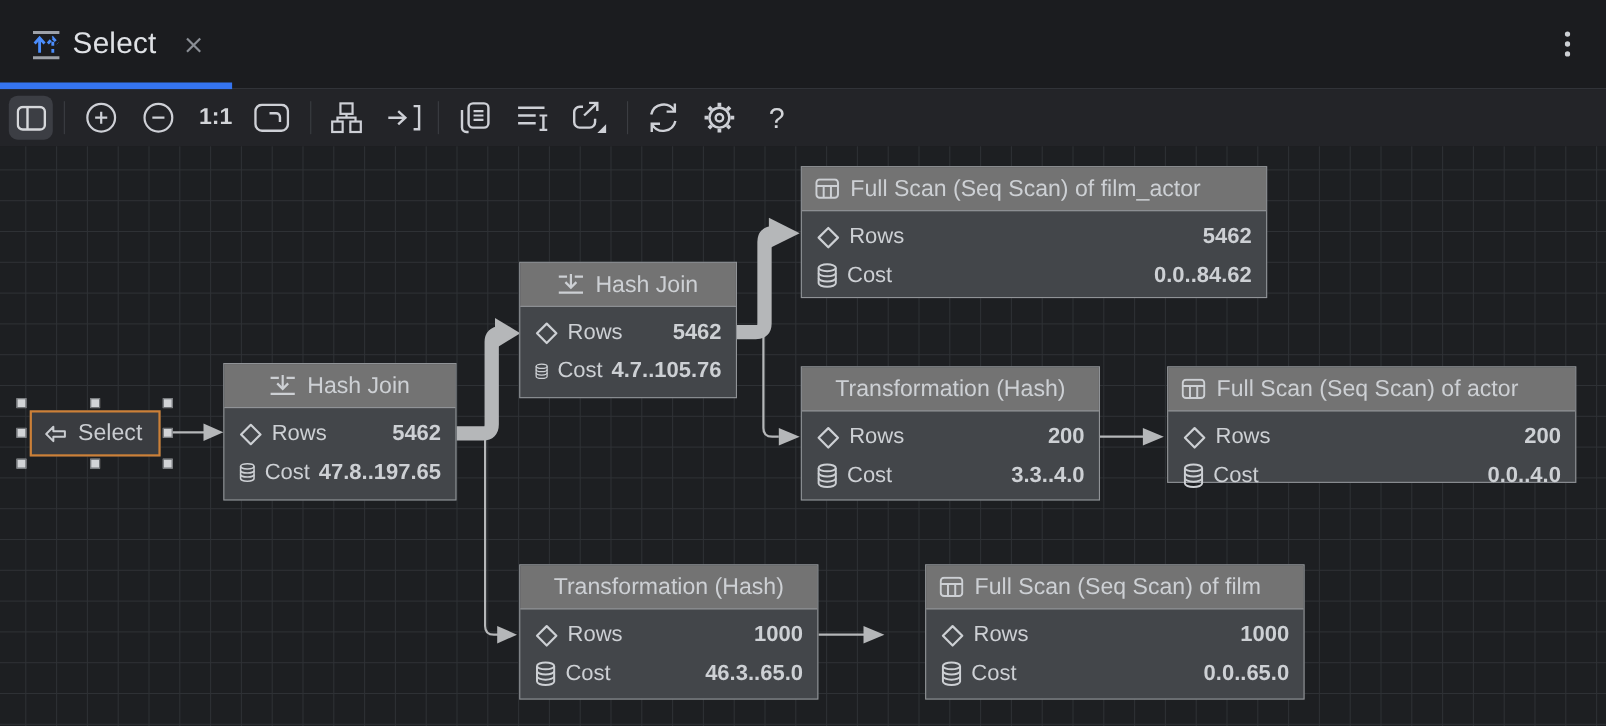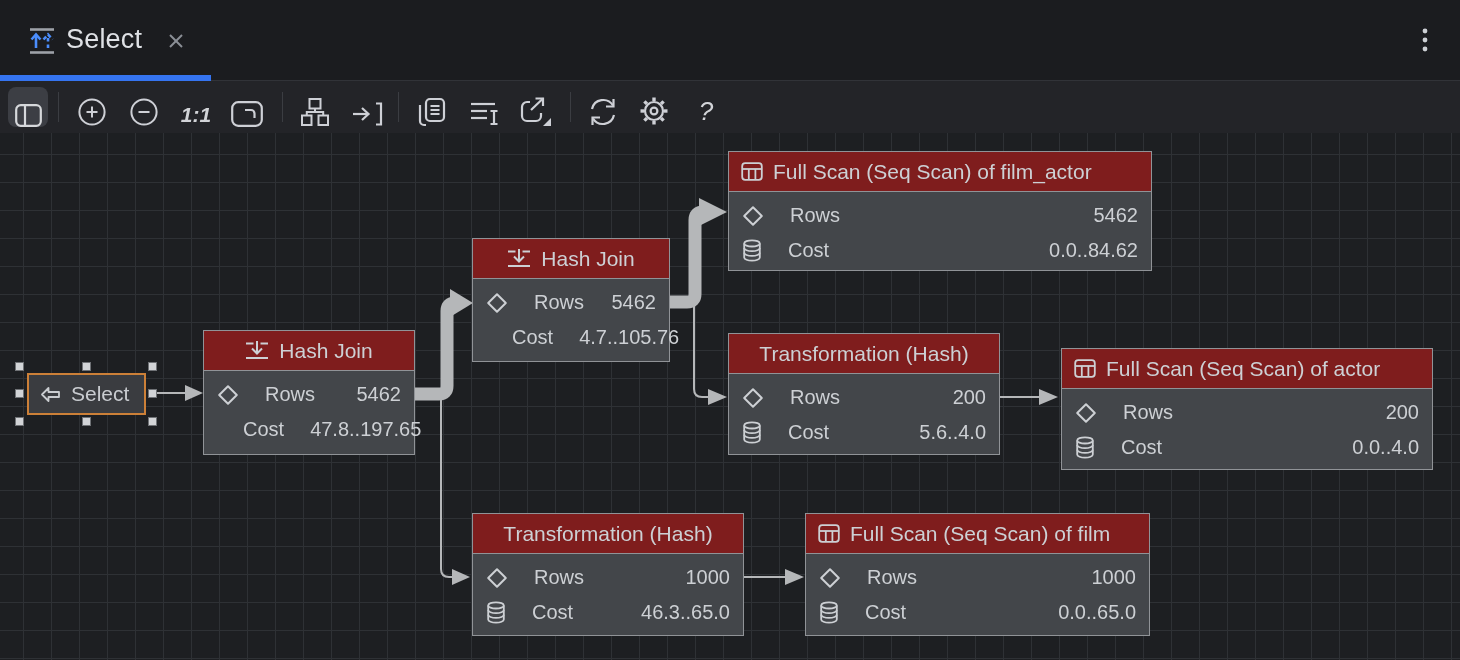--- a/index.html
+++ b/index.html
@@ -12,58 +12,58 @@
   .tab { position:absolute; left:0; top:0; height:81px; width:211px; cursor:pointer; }
   .tab-icon { position:absolute; left:27px; top:26px; width:30px; height:30px; }
   .tab-title { position:absolute; left:66px; top:24px; font-size:27px; font-weight:500;
                color:#dfe1e5; letter-spacing:.2px; white-space:nowrap; }
   .tab-close { position:absolute; left:166px; top:31px; width:20px; height:20px; cursor:pointer; }
   .tab-underline { position:absolute; left:0; bottom:-1px; width:211px; height:7px; background:#3574f0; }
   .kebab { position:absolute; right:28px; top:26px; width:14px; height:30px; cursor:pointer; }
 
   
   .toolbar { position:relative; width:1460px; height:52px; background:#232428; }
-  .tbtn { position:absolute; top:6px; width:40px; height:40px; display:flex; align-items:flex-end;
-          justify-content:center; border-radius:8px; cursor:pointer; color:#ced0d6;font-style:italic; }
+  .tbtn { position:absolute; top:6px; width:40px; height:40px; display:flex; align-items:center;
+          justify-content:center; border-radius:8px; cursor:pointer; color:#ced0d6; }
   .tbtn.active { background:#3c3e44; }
   .tdivider { position:absolute; top:11px; width:1px; height:30px; background:#3b3d42; }
   .tlabel { font-size:21px; font-weight:700; color:#d2d4d8; }
   .thelp  { font-size:26px; font-weight:500; color:#d2d4d8; }
 
   
   .canvas { position:relative; width:1460px; height:527px; background-color:#1d1f22;
             background-image:
               linear-gradient(to right, #2e3135 1px, transparent 1px),
               linear-gradient(to bottom, #2e3135 1px, transparent 1px);
             background-size:28px 28px; background-position:-5px -7px; }
   .edges { position:absolute; left:0; top:0; width:1460px; height:527px; }
 
   
   .node { position:absolute; background:#43464a; border:1px solid #909397; color:#cdd0d4;
           cursor:pointer; }
-  .node-header { height:40px; background:#7f1d1d; border-bottom:1px solid #909397;
+  .node-header { height:40px; background:#737373; border-bottom:1px solid #909397;
                  display:flex; align-items:center; padding:0 12px; gap:10px;
                  font-size:21px; white-space:nowrap; }
   .node-header.center { justify-content:center; }
   .node-body { padding:6px 0 0 0; }
-  .node-row { display:flex; align-items:center; height:35px; padding:0 13px; gap:26px;
+  .node-row { display:flex; align-items:center; height:35px; padding:0 13px; gap:8px;
               font-size:20px; }
-  .node-row .val { margin-left:auto; text-align:right; }
+  .node-row .val { margin-left:auto; text-align:right;font-weight:bold; }
   .nicon { display:flex; align-items:center; }
 
   #n-select { left:27px;  top:240px; width:119px; height:42px; background:#3a3c40;
               border:2px solid #cc8038; display:flex; align-items:center; gap:9px;
               padding:0 10px; font-size:21px; color:#c9ccd0; }
   #n-hj1    { left:203px; top:197px; width:212px; height:125px; }
   #n-hj2    { left:472px; top:105px; width:198px; height:124px; }
   #n-fsfa   { left:728px; top:18px;  width:424px; height:120px; }
   #n-tr1    { left:728px; top:200px; width:272px; height:122px; }
-  #n-fsa    { left:1061px;top:200px; width:372px; height:122px;margin-top:15px; }
+  #n-fsa    { left:1061px;top:200px; width:372px; height:106px; }
   #n-tr2    { left:472px; top:380px; width:272px; height:123px; }
-  #n-fsf    { left:805px; top:380px; width:345px; height:123px; }
+  #n-fsf    { left:841px; top:380px; width:345px; height:123px; }
 
   .handle { position:absolute; width:9px; height:9px; background:#d2d4d7;
             border:1px solid #6f7276; }
 </style>
 </head>
 <body>
 
 <div class="tabbar">
   <div class="tab">
     <svg class="tab-icon" viewBox="0 0 30 30">
@@ -367,21 +367,21 @@
       <div class="node-row">
         <svg class="nicon" width="20" height="23" viewBox="0 0 20 23">
           <g stroke="#cdd0d4" stroke-width="1.8" fill="none">
             <ellipse cx="10" cy="4.4" rx="7.8" ry="3.1"></ellipse>
             <path d="M2.2 4.4 V18.6 c0 1.7 3.5 3.1 7.8 3.1 s7.8 -1.4 7.8 -3.1 V4.4"></path>
             <path d="M2.2 9.1 c0 1.7 3.5 3.1 7.8 3.1 s7.8 -1.4 7.8 -3.1"></path>
             <path d="M2.2 13.8 c0 1.7 3.5 3.1 7.8 3.1 s7.8 -1.4 7.8 -3.1"></path>
           </g>
         </svg>
         <span>Cost</span>
-        <span class="val">5.6..4.0</span>
+        <span class="val">3.3..4.0</span>
       </div>
     </div>
   </div>
 
   <div class="node" id="n-fsa">
     <div class="node-header">
       <svg class="nicon" width="22" height="19" viewBox="0 0 22 19">
         <g stroke="#cdd0d4" stroke-width="1.8" fill="none">
           <rect x="1.2" y="1.2" width="19.6" height="16.6" rx="3"></rect>
           <line x1="1.2" y1="7" x2="20.8" y2="7"></line>

